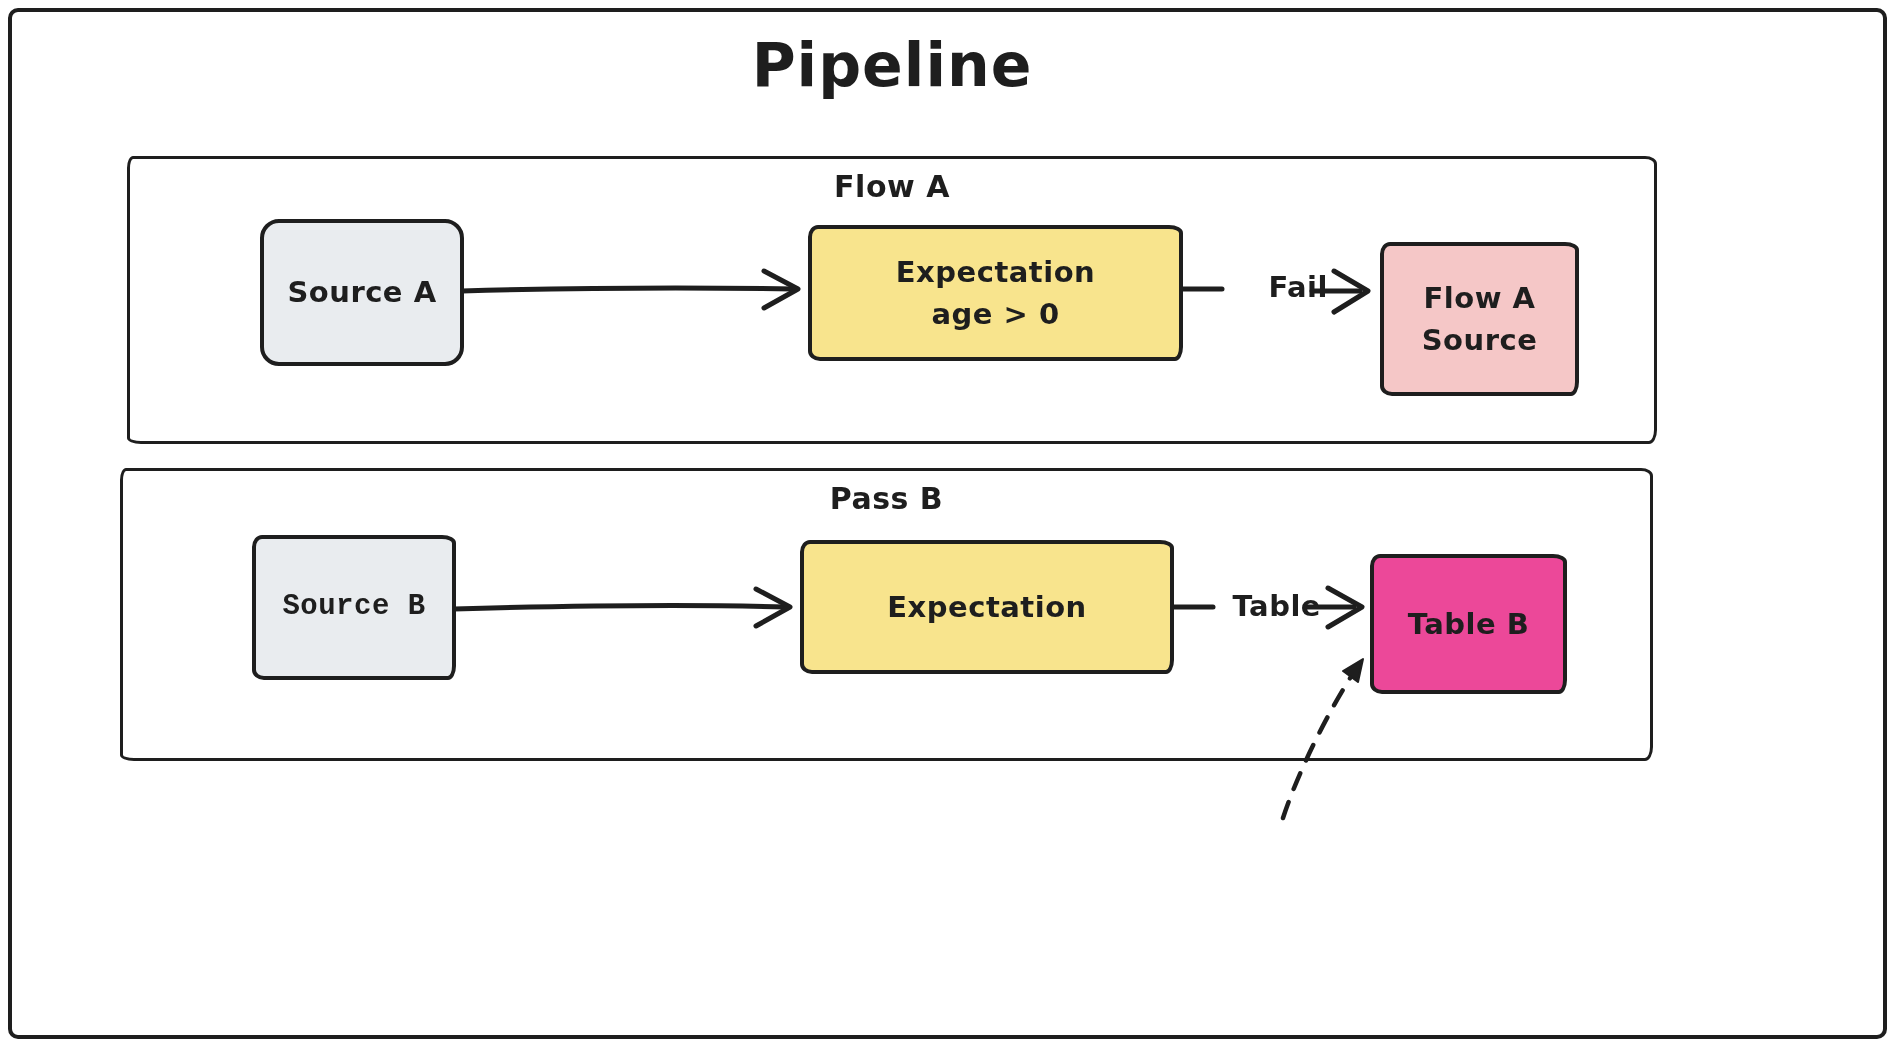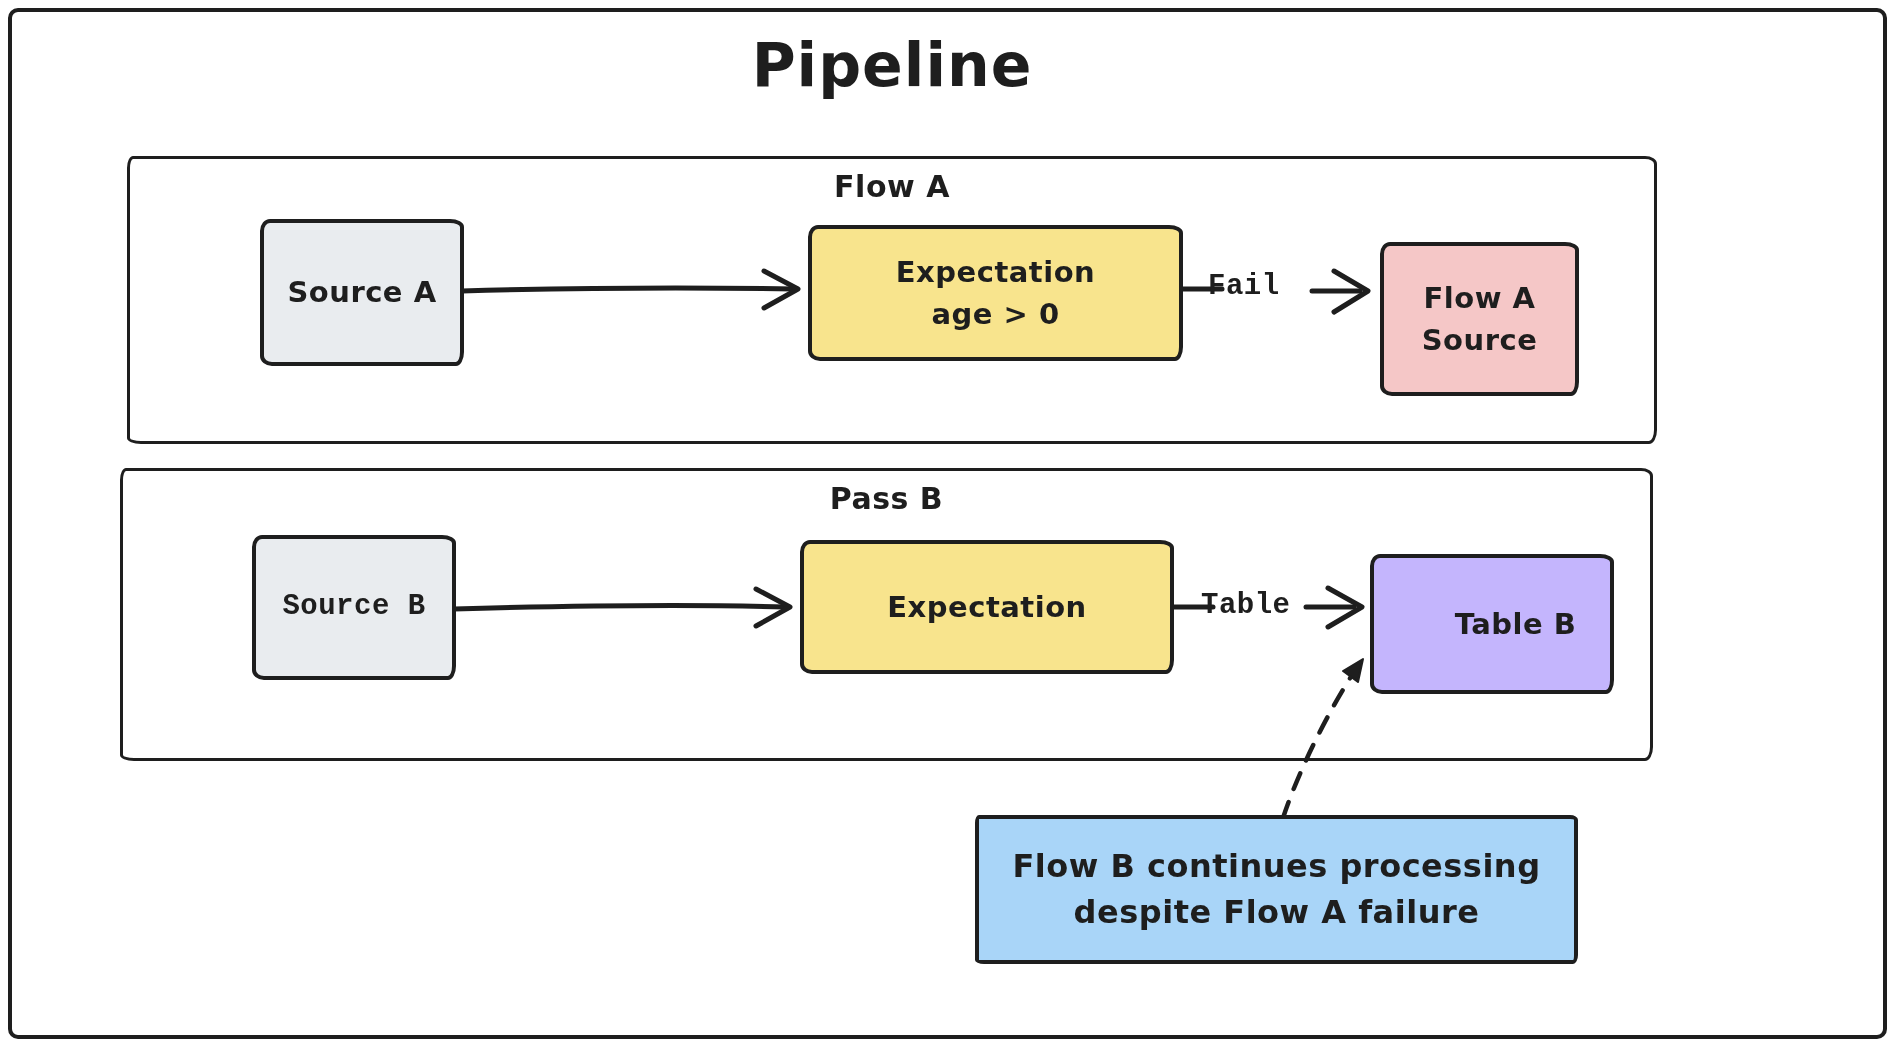--- a/index.html
+++ b/index.html
@@ -25,36 +25,36 @@
     position:absolute;left:0;top:10px;width:100%;text-align:center;
     font-size:30px;font-weight:bold;letter-spacing:0.5px;
   }
   .node{
     position:absolute;border:4px solid #1e1e1e;
     border-radius:10px 14px 8px 12px / 12px 8px 14px 10px;
     display:flex;flex-direction:column;align-items:center;justify-content:center;
     font-size:29px;font-weight:bold;text-align:center;line-height:1.45;
     letter-spacing:0.5px;
   }
-  .sourceA{left:260px;top:219px;width:196px;height:139px;}
+  .sourceA{left:260px;top:219px;width:196px;height:139px;border-radius:19px;}
   .expectA{left:808px;top:225px;width:367px;height:128px;}
   .stoppedA{left:1380px;top:242px;width:191px;height:146px;}
   .sourceB{left:252px;top:535px;width:196px;height:137px;font-family:Liberation Mono, monospace;}
   .expectB{left:800px;top:540px;width:366px;height:126px;}
   .tableB{left:1370px;top:554px;width:189px;height:132px;}
   .note{
     position:absolute;left:975px;top:815px;width:595px;height:141px;
     border:4px solid #1e1e1e;border-radius:4px 8px 5px 9px / 8px 5px 9px 4px;
     display:flex;flex-direction:column;align-items:center;justify-content:center;
     font-size:32px;font-weight:bold;text-align:center;line-height:1.42;
     letter-spacing:0.5px;
   }
   .edge-label{
-    position:absolute;width:120px;text-align:left;
-    font-size:29px;font-weight:bold;letter-spacing:0.5px;font-family:Liberation Mono, monospace;
+    position:absolute;width:120px;text-align:right;
+    font-size:29px;font-weight:bold;letter-spacing:0.5px;
   }
   .fail-label{left:1208px;top:270px;}
   .pass-label{left:1201px;top:589px;}
   svg.connectors{position:absolute;left:0;top:0;pointer-events:none;}
 </style>
 </head>
 <body>
 
 <div class="canvas">
 
@@ -119,22 +119,18 @@
   <div class="node sourceB" style="background: rgb(233, 236, 239);">
     <span>Source B</span>
   </div>
 
   <div class="node expectB" style="background: rgb(248, 228, 141);">
     <span>Expectation</span>
   </div>
 
   <div class="edge-label pass-label">Table</div>
 
-  <div class="node tableB" style="background: #c4b5fd; padding-left: 47px;">
+  <div class="node tableB" style="background: #ec4899;">
     <span>Table B</span>
   </div>
 
-  <div class="note" style="background: rgb(169, 213, 248);">
-    <span>Flow B continues processing</span>
-    <span>despite Flow A failure</span>
-  </div>
 
 </div>
 
 </body></html>

